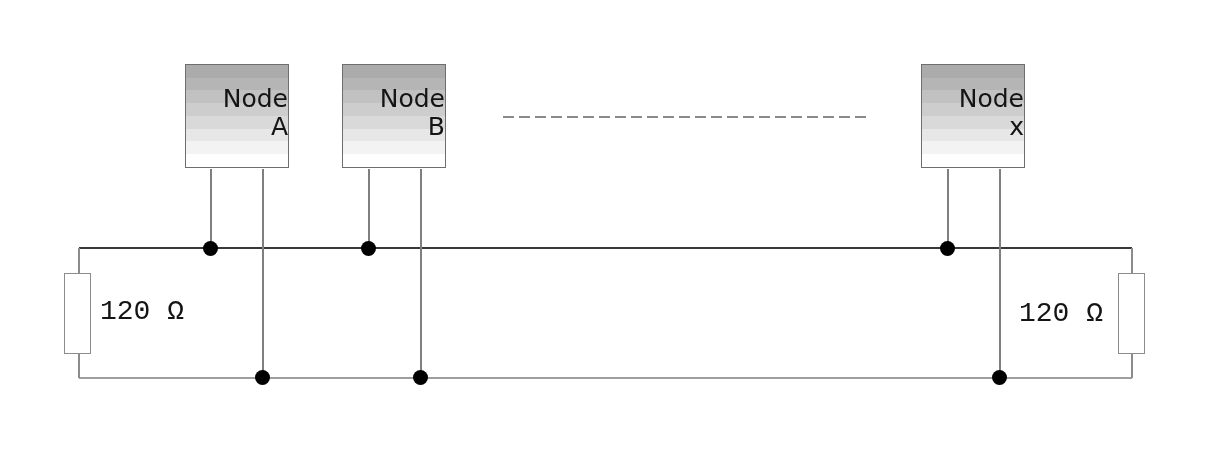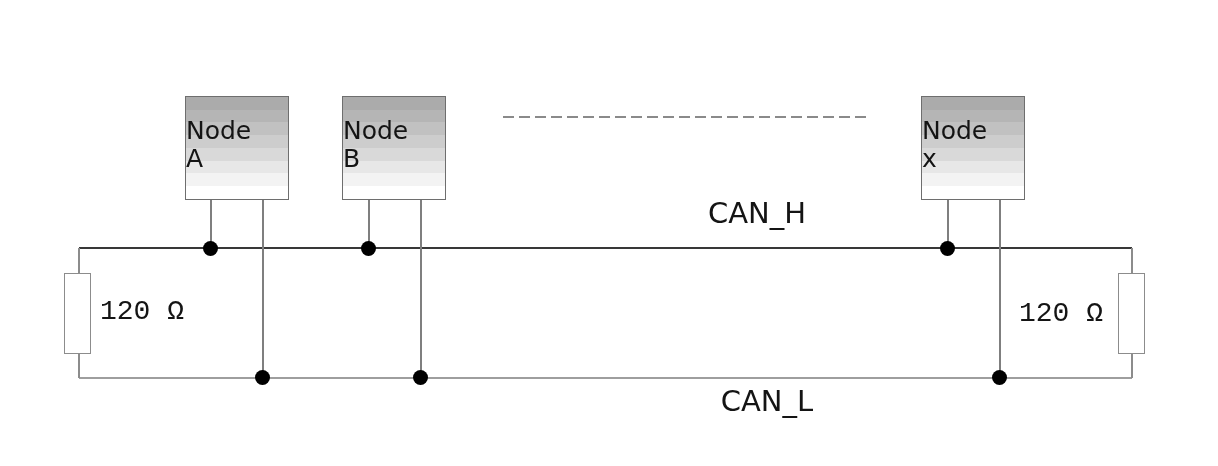--- a/index.html
+++ b/index.html
@@ -27,23 +27,22 @@
     background:linear-gradient(to bottom,
       #ababab 0 12.5%,
       #b5b5b5 12.5% 25%,
       #c1c1c1 25% 37.5%,
       #cdcdcd 37.5% 50%,
       #d9d9d9 50% 62.5%,
       #e7e7e7 62.5% 75%,
       #f3f3f3 75% 87.5%,
       #ffffff 87.5% 100%);
     display:flex;flex-direction:column;
-    align-items:flex-start;justify-content:center;
+    align-items:flex-end;justify-content:center;
     transform:translateZ(0);
-    margin-top:32px;
   }
   .node span{
     display:block;
     font-size:25px;line-height:34px;
     color:var(--c-text);
     margin-top:-6px;
   }
   .vwire{position:absolute;width:1.5px;background:var(--c-wire);}
   .bus{position:absolute;left:79px;width:1053px;}
   .bus.h{top:247px;height:1.8px;background:var(--c-busH);}
@@ -109,16 +108,14 @@
 
   <div class="dashline"></div>
 
   <div class="dot" style="left:203px;top:241px"></div>
   <div class="dot" style="left:361px;top:241px"></div>
   <div class="dot" style="left:940px;top:241px"></div>
   <div class="dot" style="left:255px;top:370px"></div>
   <div class="dot" style="left:413px;top:370px"></div>
   <div class="dot" style="left:992px;top:370px"></div>
 
-  <div class="buslabel" style="left:652px;top:196px">CAN_H</div>
-  <div class="buslabel" style="left:662px;top:384px">CAN_L</div>
 
 </div>
 
 </body></html>

